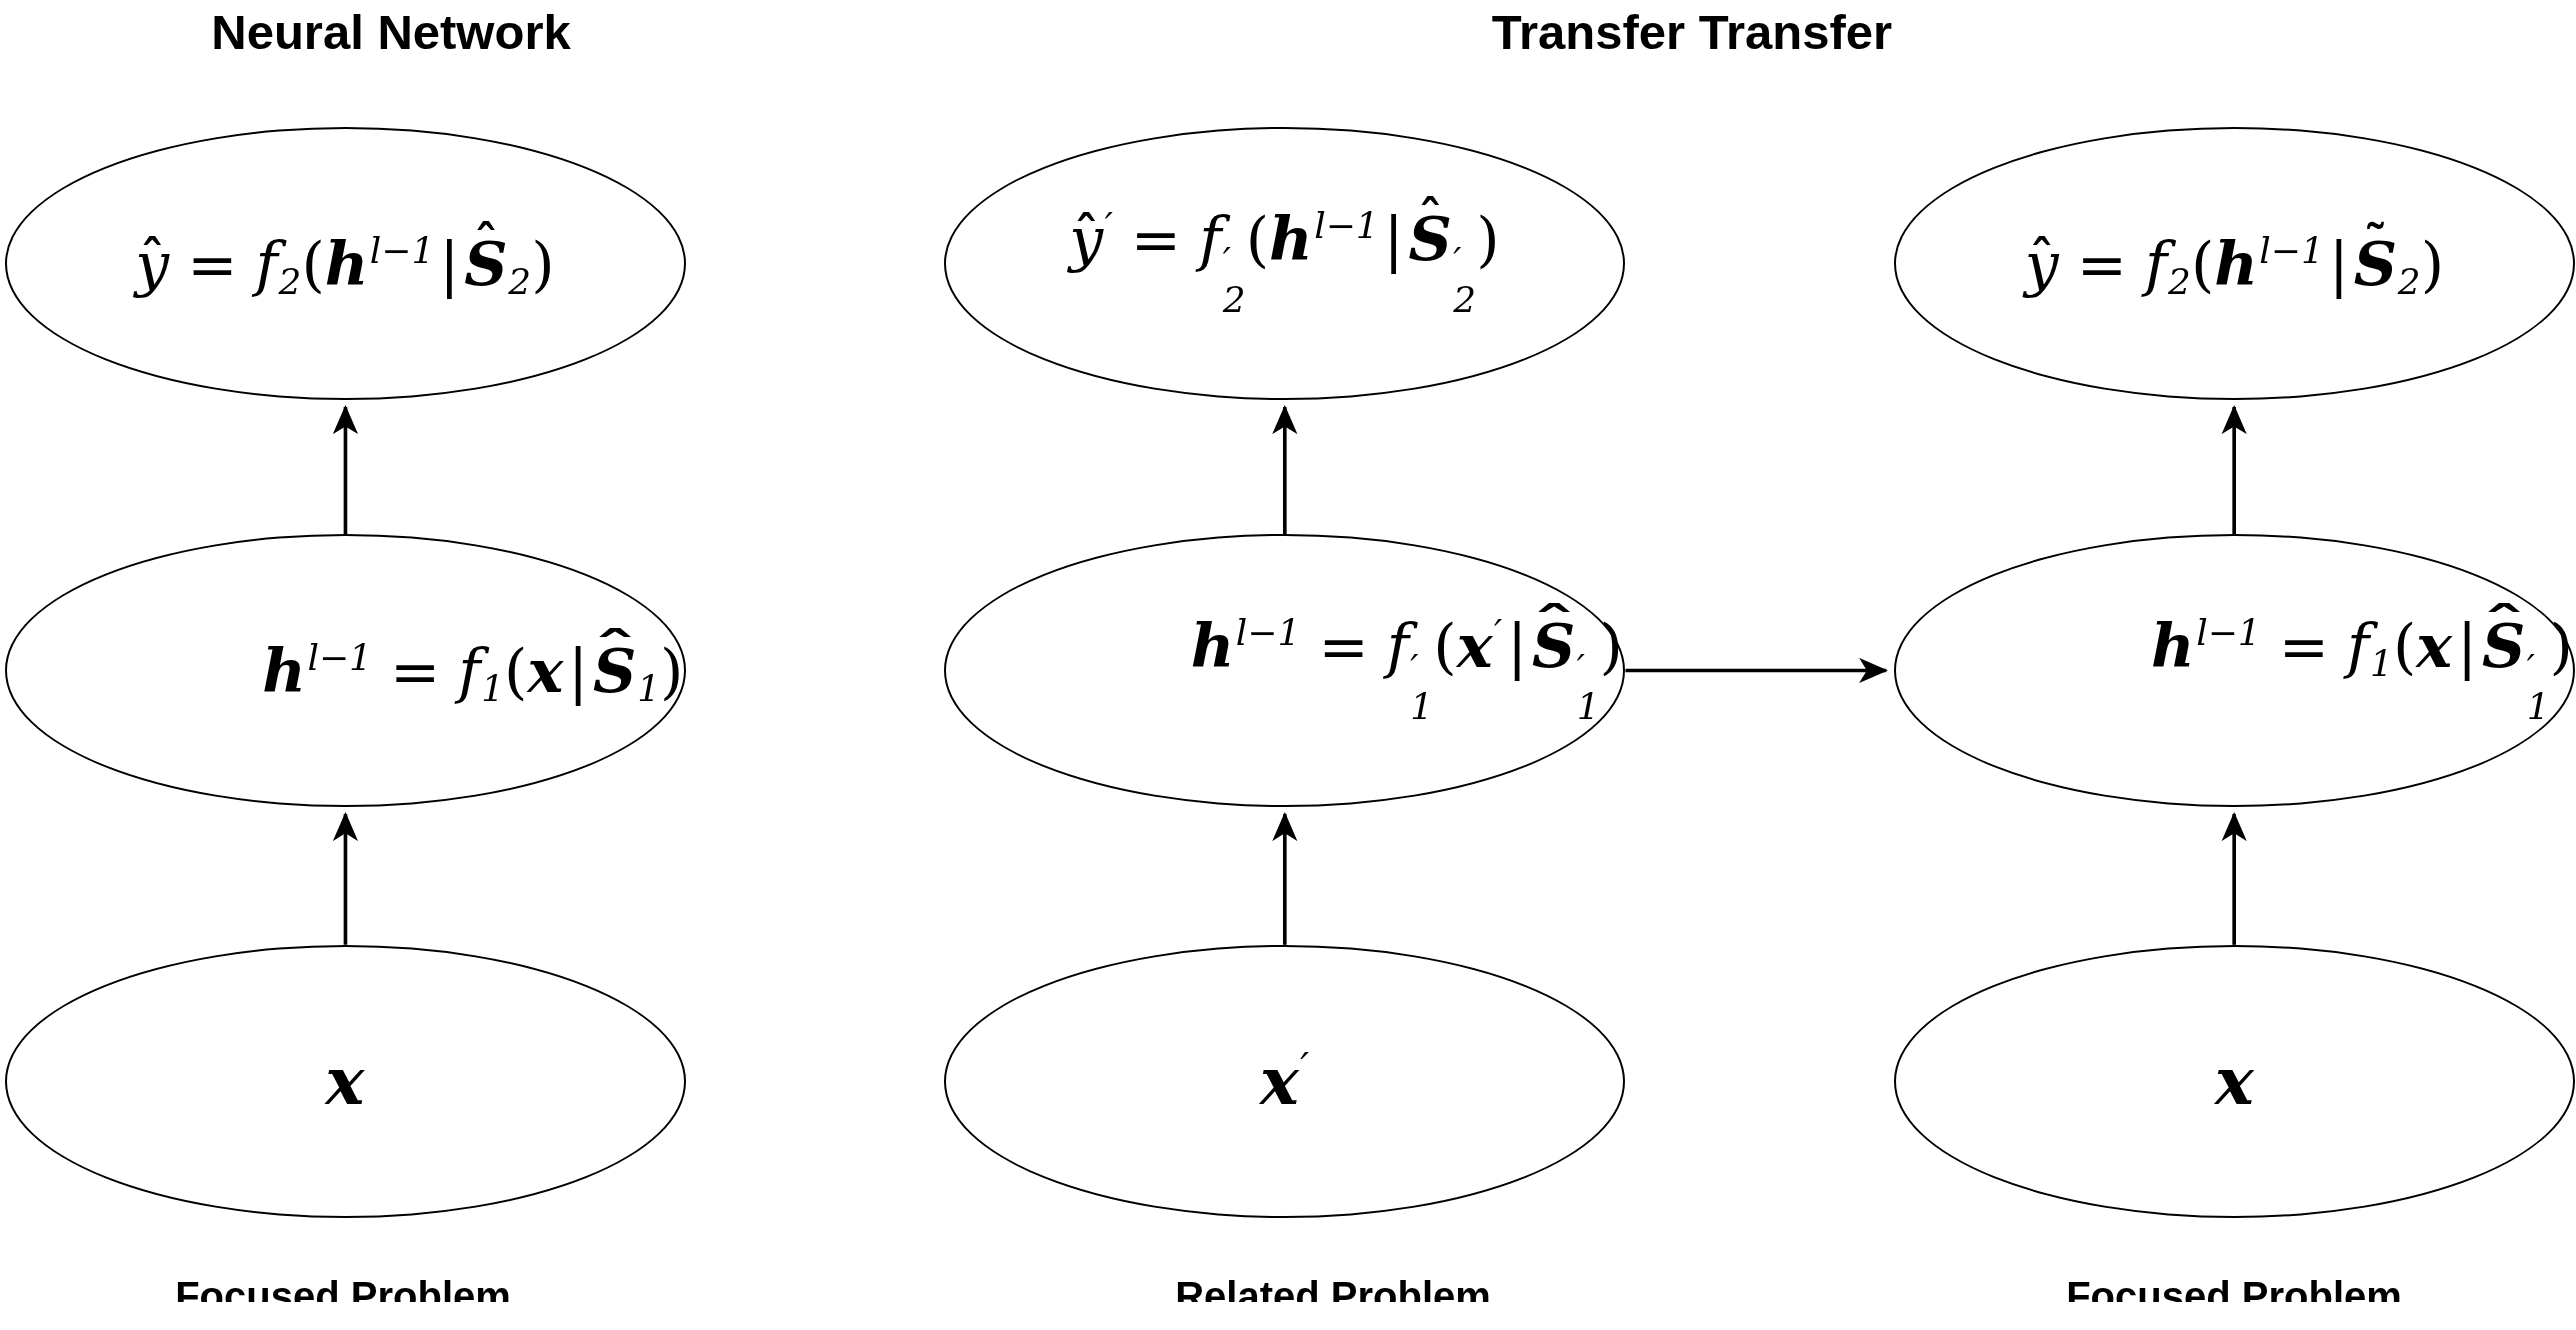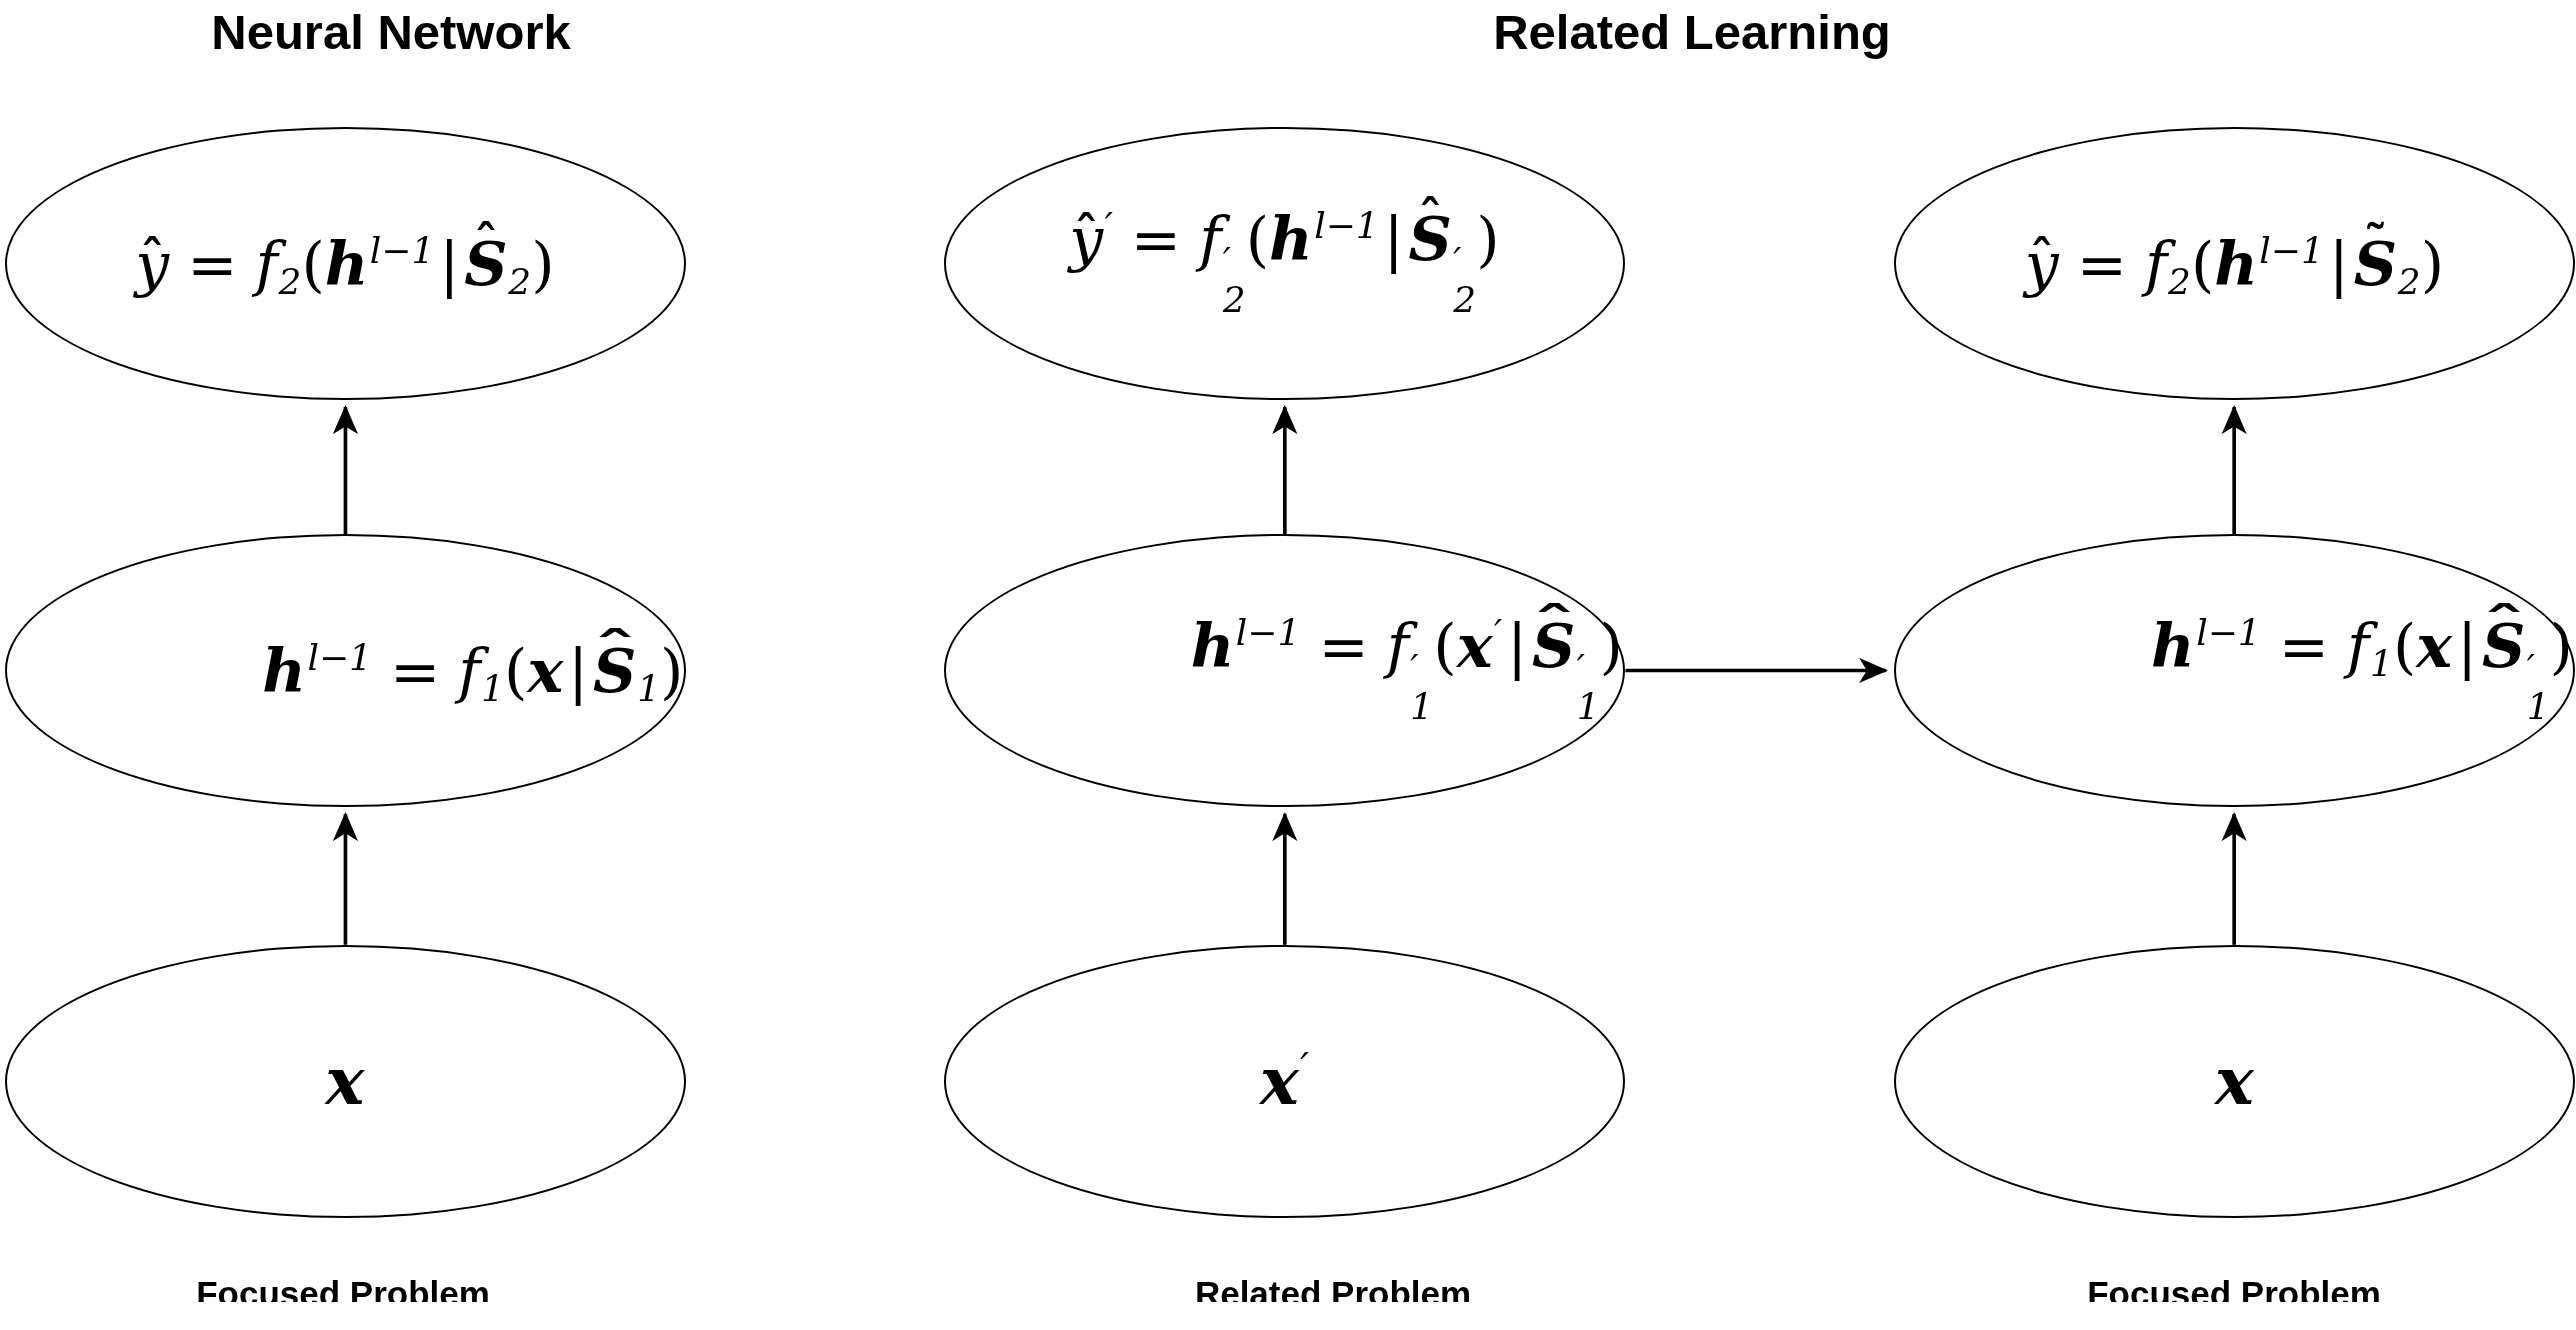--- a/index.html
+++ b/index.html
@@ -5,21 +5,21 @@
   html,body{margin:0;padding:0;background:#ffffff;}
   .canvas{position:relative;width:2576px;height:1302px;background:#ffffff;
           font-family:"Liberation Sans",sans-serif;color:#000;overflow:hidden;}
 
   .title{position:absolute;top:3.6px;transform:translateX(-50%);
          font-size:49px;font-weight:bold;white-space:nowrap;}
   .title.t1{left:391px;}
   .title.t2{left:1692px;}
 
   .col-label{position:absolute;top:1274px;transform:translateX(-50%);
-             font-size:35px;font-weight:bold;white-space:nowrap;}
+             font-size:40px;font-weight:bold;white-space:nowrap;}
   .col-label.l1{left:343px;}
   .col-label.l2{left:1333px;}
   .col-label.l3{left:2234px;}
 
   .node{position:absolute;width:681px;height:273px;border:2.7px solid #000;
         border-radius:50%;background:#fff;display:flex;align-items:center;
         justify-content:center;box-sizing:border-box;}
   .c1{left:4.5px;}  .c2{left:944px;}  .c3{left:1894px;}
   .r1{top:127px;} .r2{top:534px;justify-content:flex-end;}    .r3{top:945px;}
 
@@ -45,21 +45,21 @@
   .ss .ssub{margin-top:0.08em;}
 
   svg.arrows{position:absolute;left:0;top:0;pointer-events:none;}
 </style>
 </head>
 <body>
 
 <div class="canvas">
 
   <div class="title t1">Neural Network</div>
-  <div class="title t2">Related Learning</div>
+  <div class="title t2">Transfer Transfer</div>
 
   <svg class="arrows" width="2576" height="1330" viewBox="0 0 2835 1464">
     <defs>
       <marker id="ah" markerUnits="userSpaceOnUse" markerWidth="32" markerHeight="28" viewBox="0 0 30 26" refX="28" refY="13" orient="auto">
         <path d="M0,0 L30,13 L0,26 L8,13 Z" fill="#000"></path>
       </marker>
     </defs>
     <line x1="380" y1="588" x2="380" y2="448" stroke="#000" stroke-width="4" marker-end="url(#ah)"></line>
     <line x1="380" y1="1040" x2="380" y2="896" stroke="#000" stroke-width="4" marker-end="url(#ah)"></line>
     <line x1="1414" y1="588" x2="1414" y2="448" stroke="#000" stroke-width="4" marker-end="url(#ah)"></line>

